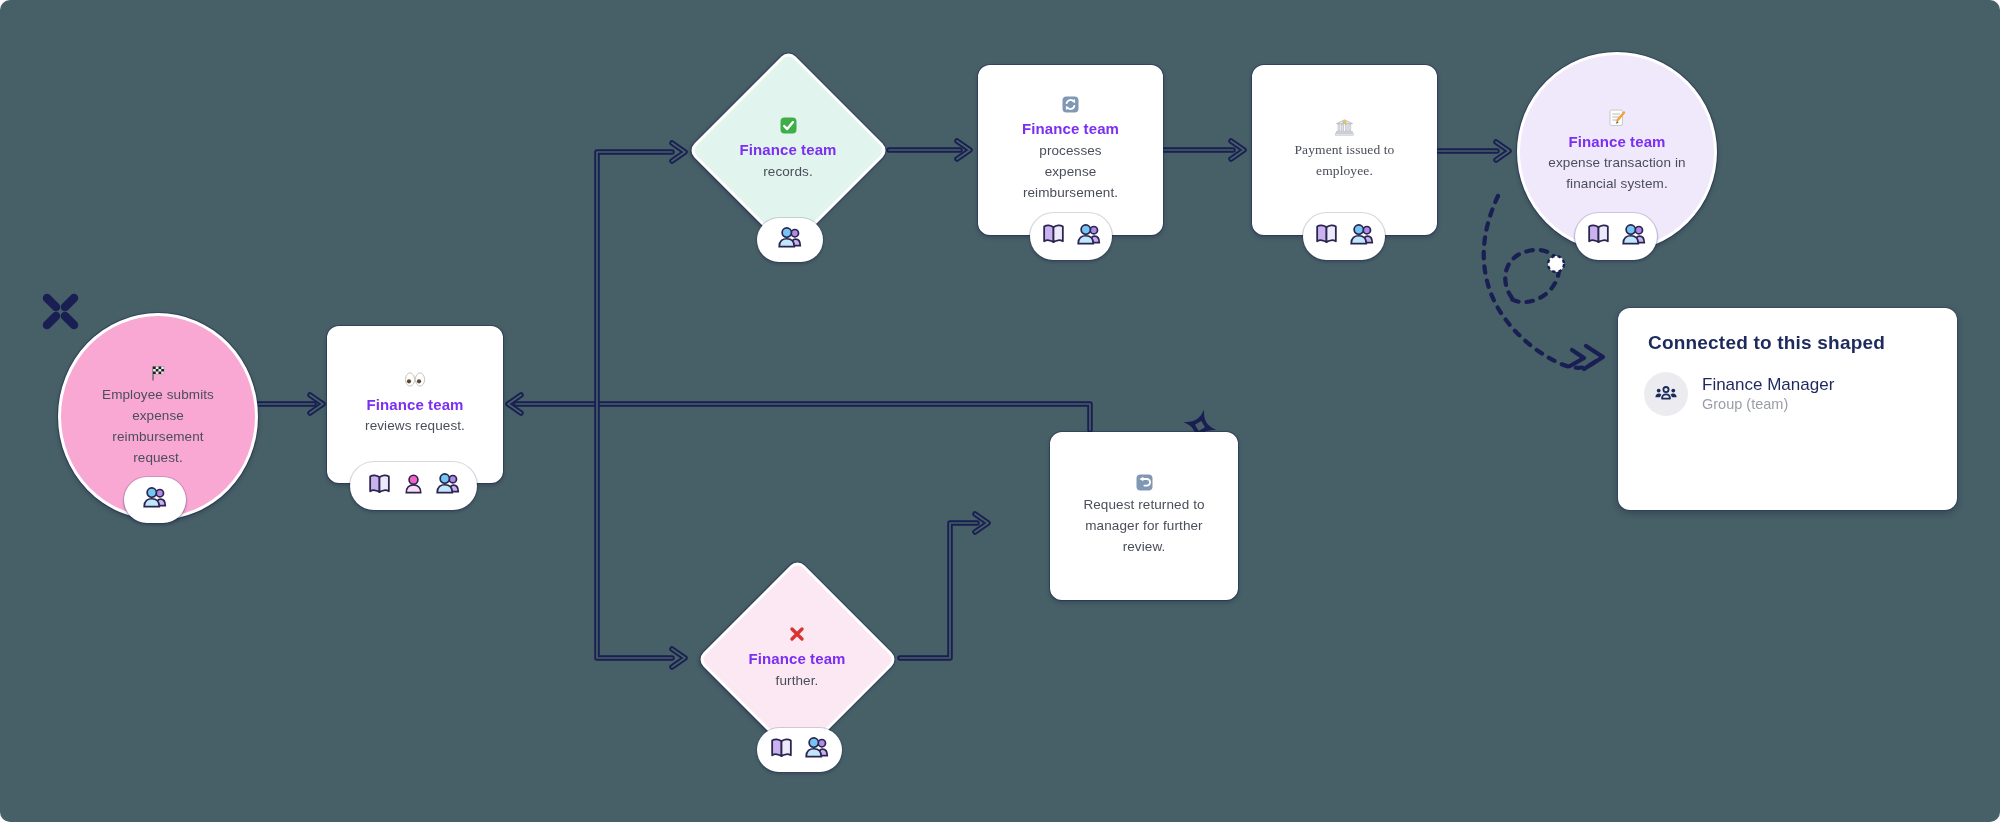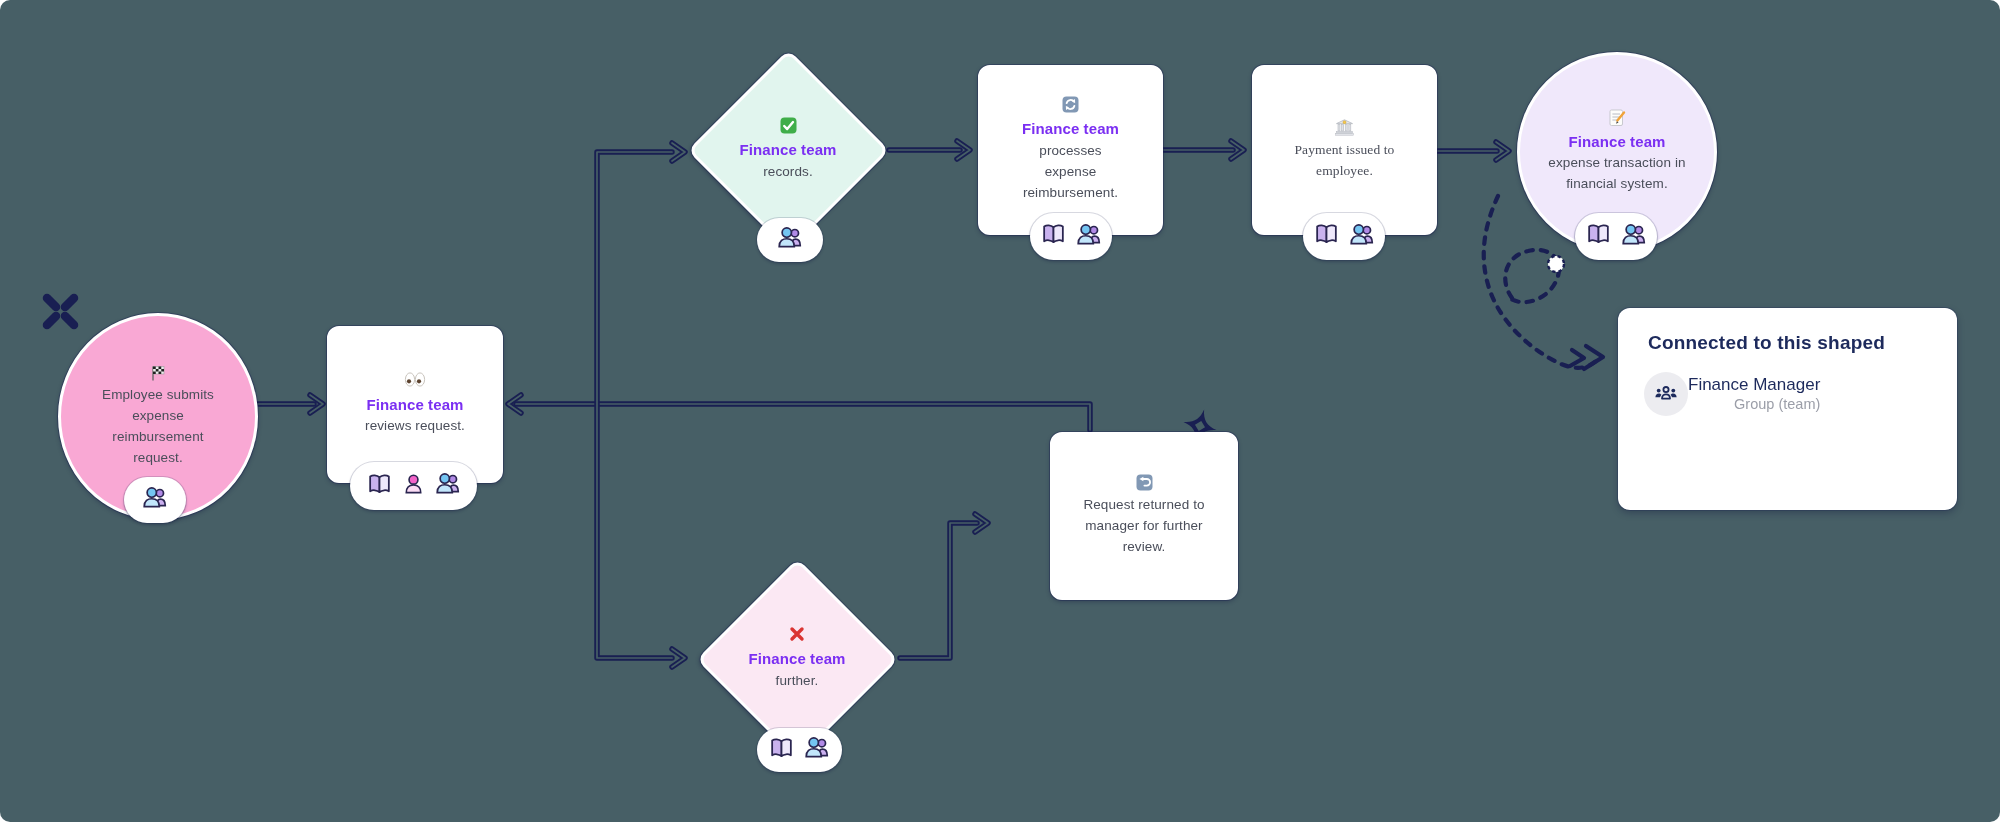--- a/index.html
+++ b/index.html
@@ -34,24 +34,24 @@
   .emo{display:block;height:19px;margin-bottom:2px;}
   .team{display:block;font-weight:700;color:var(--purple);font-size:15px;}
   .ntext{margin:0 auto;}
   .pill{position:absolute;z-index:3;background:#fff;border-radius:999px;display:flex;align-items:center;
         justify-content:center;gap:8px;
         box-shadow:0 0 0 1px rgba(25,31,82,.16),0 2px 3px rgba(16,22,60,.3);}
   .panel{position:absolute;z-index:4;left:1618px;top:280px;width:339px;height:202px;box-sizing:border-box;
          background:#fff;border-radius:12px;padding:24px 26px;
          box-shadow:0 0 0 1px rgba(25,31,82,.25),0 3px 7px rgba(16,22,60,.35);margin-top:28px;}
   .panel h3{margin:0 0 18px 4px;font-size:19px;font-weight:800;color:var(--navy);letter-spacing:.2px;}
-  .pitem{display:flex;align-items:center;margin-bottom:18px;}
+  .pitem{display:flex;align-items:center;gap:14px;margin-bottom:18px;}
   .picon{width:44px;height:44px;border-radius:50%;background:#ececf0;display:flex;align-items:center;justify-content:center;flex:0 0 44px;}
   .pt{font-size:17px;color:var(--navy);line-height:1.25;}
-  .ps{font-size:14.5px;color:#9b9ea8;line-height:1.3;text-align:right;}
+  .ps{font-size:14.5px;color:#9b9ea8;line-height:1.3;}
 </style>
 </head>
 <body>
 
 <div class="stage">
 
   <svg class="wires" width="2000" height="822" viewBox="0 0 2000 822">
 
     <g>
       <path class="w" d="M257,404 H314"></path>

